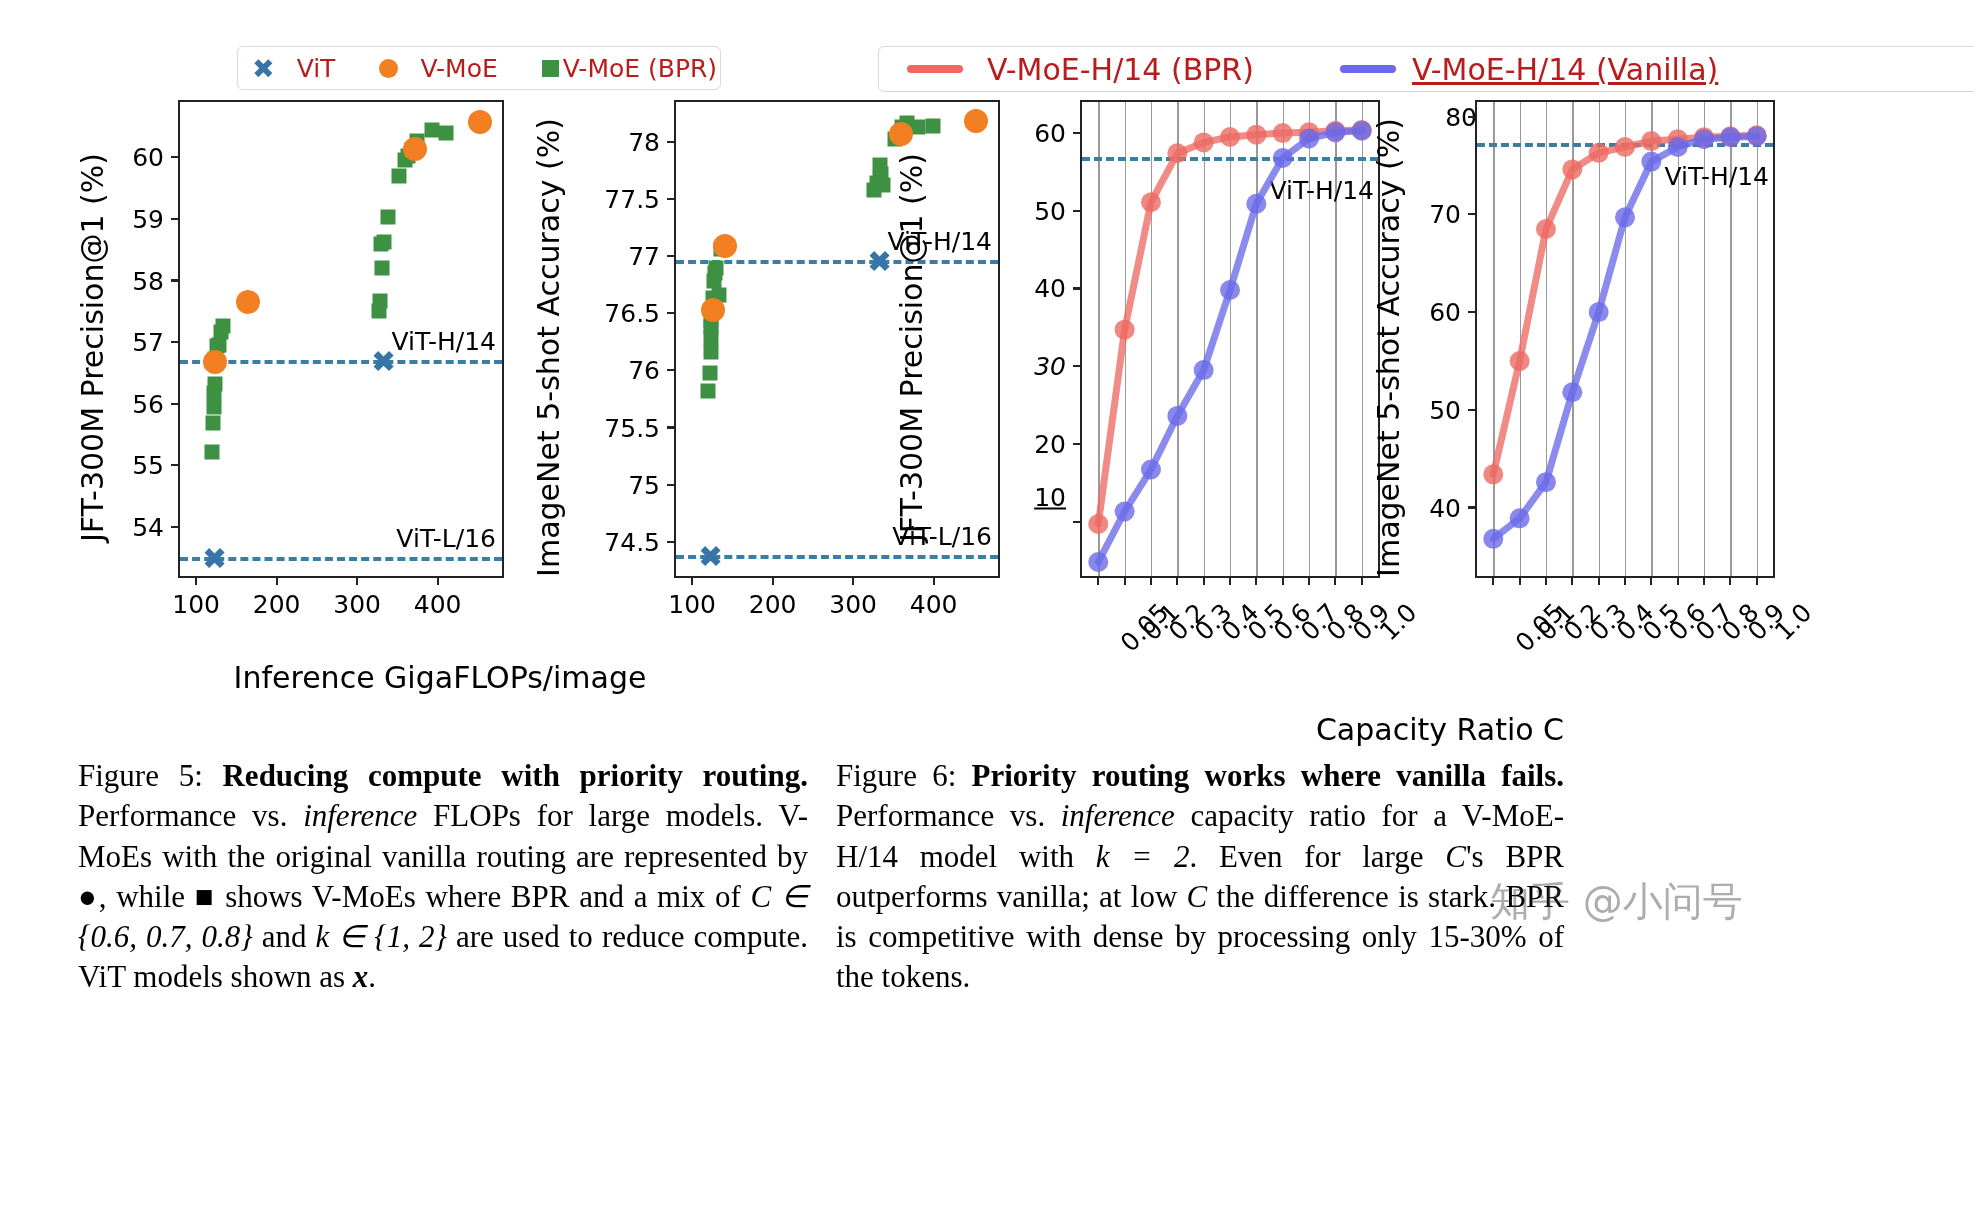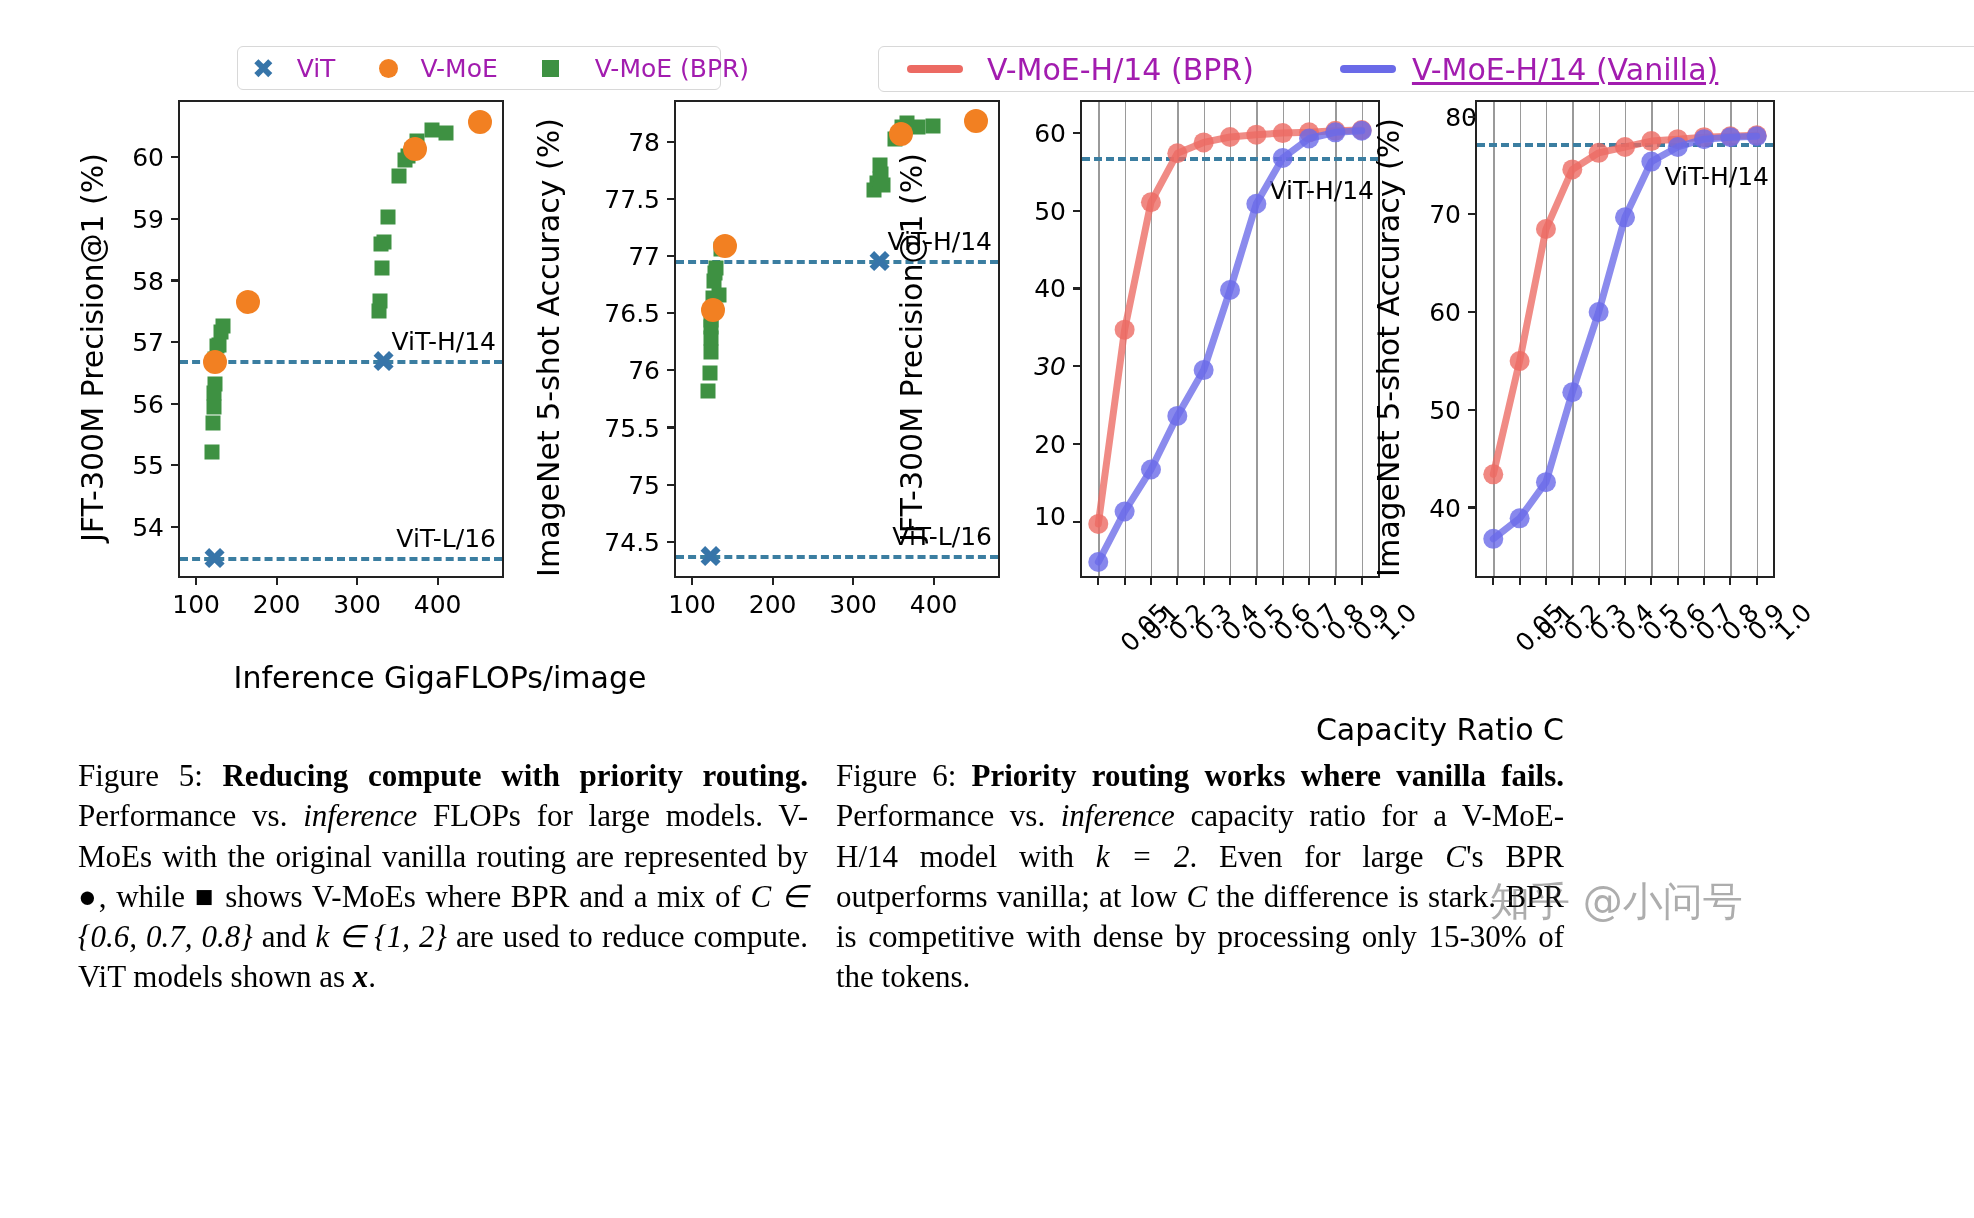--- a/index.html
+++ b/index.html
@@ -13,21 +13,21 @@
   
   .fig{position:absolute;}
 
   
   .legend{
     position:absolute;display:flex;align-items:center;
     background:#fff;border:1.5px solid #d8d8d8;border-radius:6px;
     padding:6px 14px;box-sizing:border-box;
   }
   .legend .entry{display:flex;align-items:center;}
-  .legend .lbl{font-size:25px;color:#a21caf;white-space:nowrap;}
+  .legend .lbl{font-size:25px;color:#b91c1c;white-space:nowrap;}
 
   
   .mk-x{color:#3775a9;font-size:27px;font-weight:bold;line-height:1;}
   .mk-dot{width:19px;height:19px;border-radius:50%;background:#f28022;}
   .mk-sq{width:17px;height:17px;background:#3e9142;}
   .mk-line{width:56px;height:8px;border-radius:4px;}
 
   
   .axes{position:absolute;box-sizing:border-box;border:2.2px solid #222;background:#fff;}
 
@@ -83,21 +83,21 @@
       <div class="entry" style="margin-right:44px;">
         <span class="mk-x">✖</span>
         <span class="lbl" style="margin-left:22px;">ViT</span>
       </div>
       <div class="entry" style="margin-right:44px;">
         <span class="mk-dot"></span>
         <span class="lbl" style="margin-left:22px;">V-MoE</span>
       </div>
       <div class="entry">
         <span class="mk-sq"></span>
-        <span class="lbl" style="margin-left:36px;text-align:right;">V-MoE (BPR)</span>
+        <span class="lbl" style="margin-left:4px;text-align:right;">V-MoE (BPR)</span>
       </div>
     </div>
 
     <div class="ylabel" style="left:-118px;top:330px;width:420px;text-align:center;">JFT-300M Precision@1 (%)</div>
 
     <div class="axes" id="f5a0" style="left:178px;top:100px;width:326px;height:478px;">
         <div class="ytick" style="top: 424.753px; right: 338px;">54</div>
         <div class="tickmark y" style="top: 423.653px;"></div>
         <div class="ytick" style="top: 363.195px; right: 338px;">55</div>
         <div class="tickmark y" style="top: 362.095px;"></div>
@@ -253,21 +253,21 @@
         <div class="vgrid" style="left: 42.624px;"></div>
         <div class="vgrid" style="left: 68.968px;"></div>
         <div class="vgrid" style="left: 95.312px;"></div>
         <div class="vgrid" style="left: 121.656px;"></div>
         <div class="vgrid" style="left: 148px;"></div>
         <div class="vgrid" style="left: 174.344px;"></div>
         <div class="vgrid" style="left: 200.688px;"></div>
         <div class="vgrid" style="left: 227.032px;"></div>
         <div class="vgrid" style="left: 253.376px;"></div>
         <div class="vgrid" style="left: 279.72px;"></div>
-        <div class="ytick" style="top: 414px; right: 312px;">10</div>
+        <div class="ytick" style="top: 395px; right: 312px; text-decoration: underline;">10</div>
         <div class="tickmark y" style="top: 418.507px;"></div>
         <div class="ytick" style="top: 341.902px; right: 312px;">20</div>
         <div class="tickmark y" style="top: 340.802px;"></div>
         <div class="ytick" style="top: 264.197px; right: 312px; font-style: italic;">30</div>
         <div class="tickmark y" style="top: 263.097px;"></div>
         <div class="ytick" style="top: 186.492px; right: 312px;">40</div>
         <div class="tickmark y" style="top: 185.392px;"></div>
         <div class="ytick" style="top: 108.787px; right: 312px;">50</div>
         <div class="tickmark y" style="top: 107.687px;"></div>
         <div class="ytick" style="top: 31.082px; right: 312px;">60</div>

